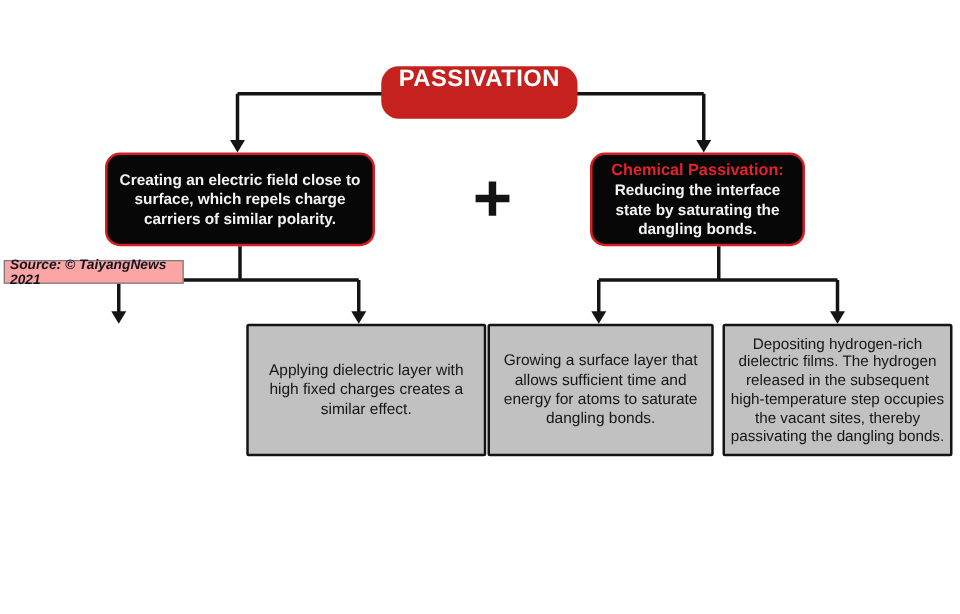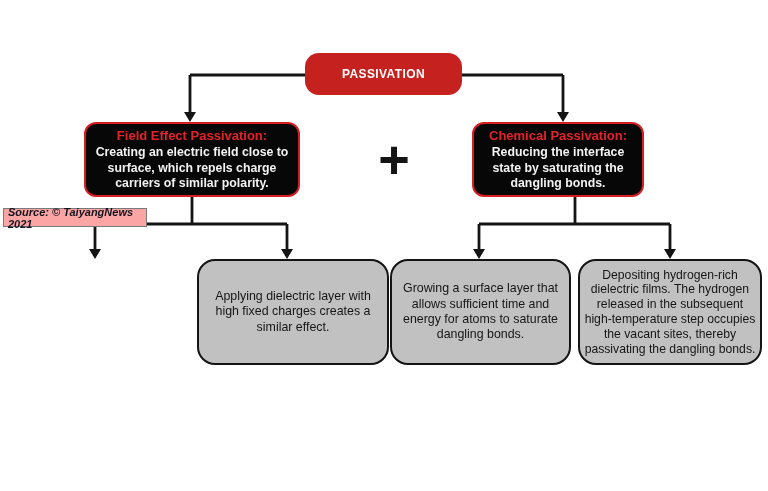--- a/index.html
+++ b/index.html
@@ -16,24 +16,24 @@
     left: 0; top: 0;
     width: 768px; height: 491px;
     z-index: 1;
   }
   .root-box {
     position: absolute;
     left: 305px; top: 53px;
     width: 157px; height: 42px;
     background: #c5221f;
     border-radius: 14px;
-    display: flex; align-items: center; justify-content: center;
+    display: flex; align-items: flex-start; justify-content: center;
     color: #ffffff;
     font-weight: bold;
-    font-size: 12px;
+    font-size: 19px;
     letter-spacing: 0.4px;
     z-index: 2;
   }
   .black-box {
     position: absolute;
     top: 122px;
     height: 75px;
     background: #070707;
     border: 2.5px solid #d61e23;
     border-radius: 12px;
@@ -68,21 +68,21 @@
     font-weight: 900;
     color: #141414;
     z-index: 2;
   }
   .gray-box {
     position: absolute;
     top: 259px;
     height: 106px;
     background: #c1c1c1;
     border: 2.5px solid #141414;
-    border-radius: 18px;
+    border-radius: 2px;
     box-sizing: border-box;
     display: flex; align-items: center; justify-content: center;
     text-align: center;
     color: #161616;
     font-size: 12.4px;
     line-height: 15.3px;
     padding: 3px 7px;
     z-index: 2;
   }
   #gray-box-1 { left: 6px;   width: 179px; }
@@ -131,21 +131,20 @@
     <path d="M670 224 V250" stroke="#141414" stroke-width="2.8" fill="none"></path>
     <polygon points="473,249 485,249 479,259" fill="#141414"></polygon>
     <polygon points="664,249 676,249 670,259" fill="#141414"></polygon>
   </svg>
 
   <div class="root-box">
     <span>PASSIVATION</span>
   </div>
 
   <div class="black-box" id="black-box-left">
-    <div class="bb-title">Field Effect Passivation:</div>
     <div class="bb-body">Creating an electric field close to surface, which repels charge carriers of similar polarity.</div>
   </div>
 
   <div class="plus-sign">+</div>
 
   <div class="black-box" id="black-box-right">
     <div class="bb-title">Chemical Passivation:</div>
     <div class="bb-body">Reducing the interface state by saturating the dangling bonds.</div>
   </div>
 

